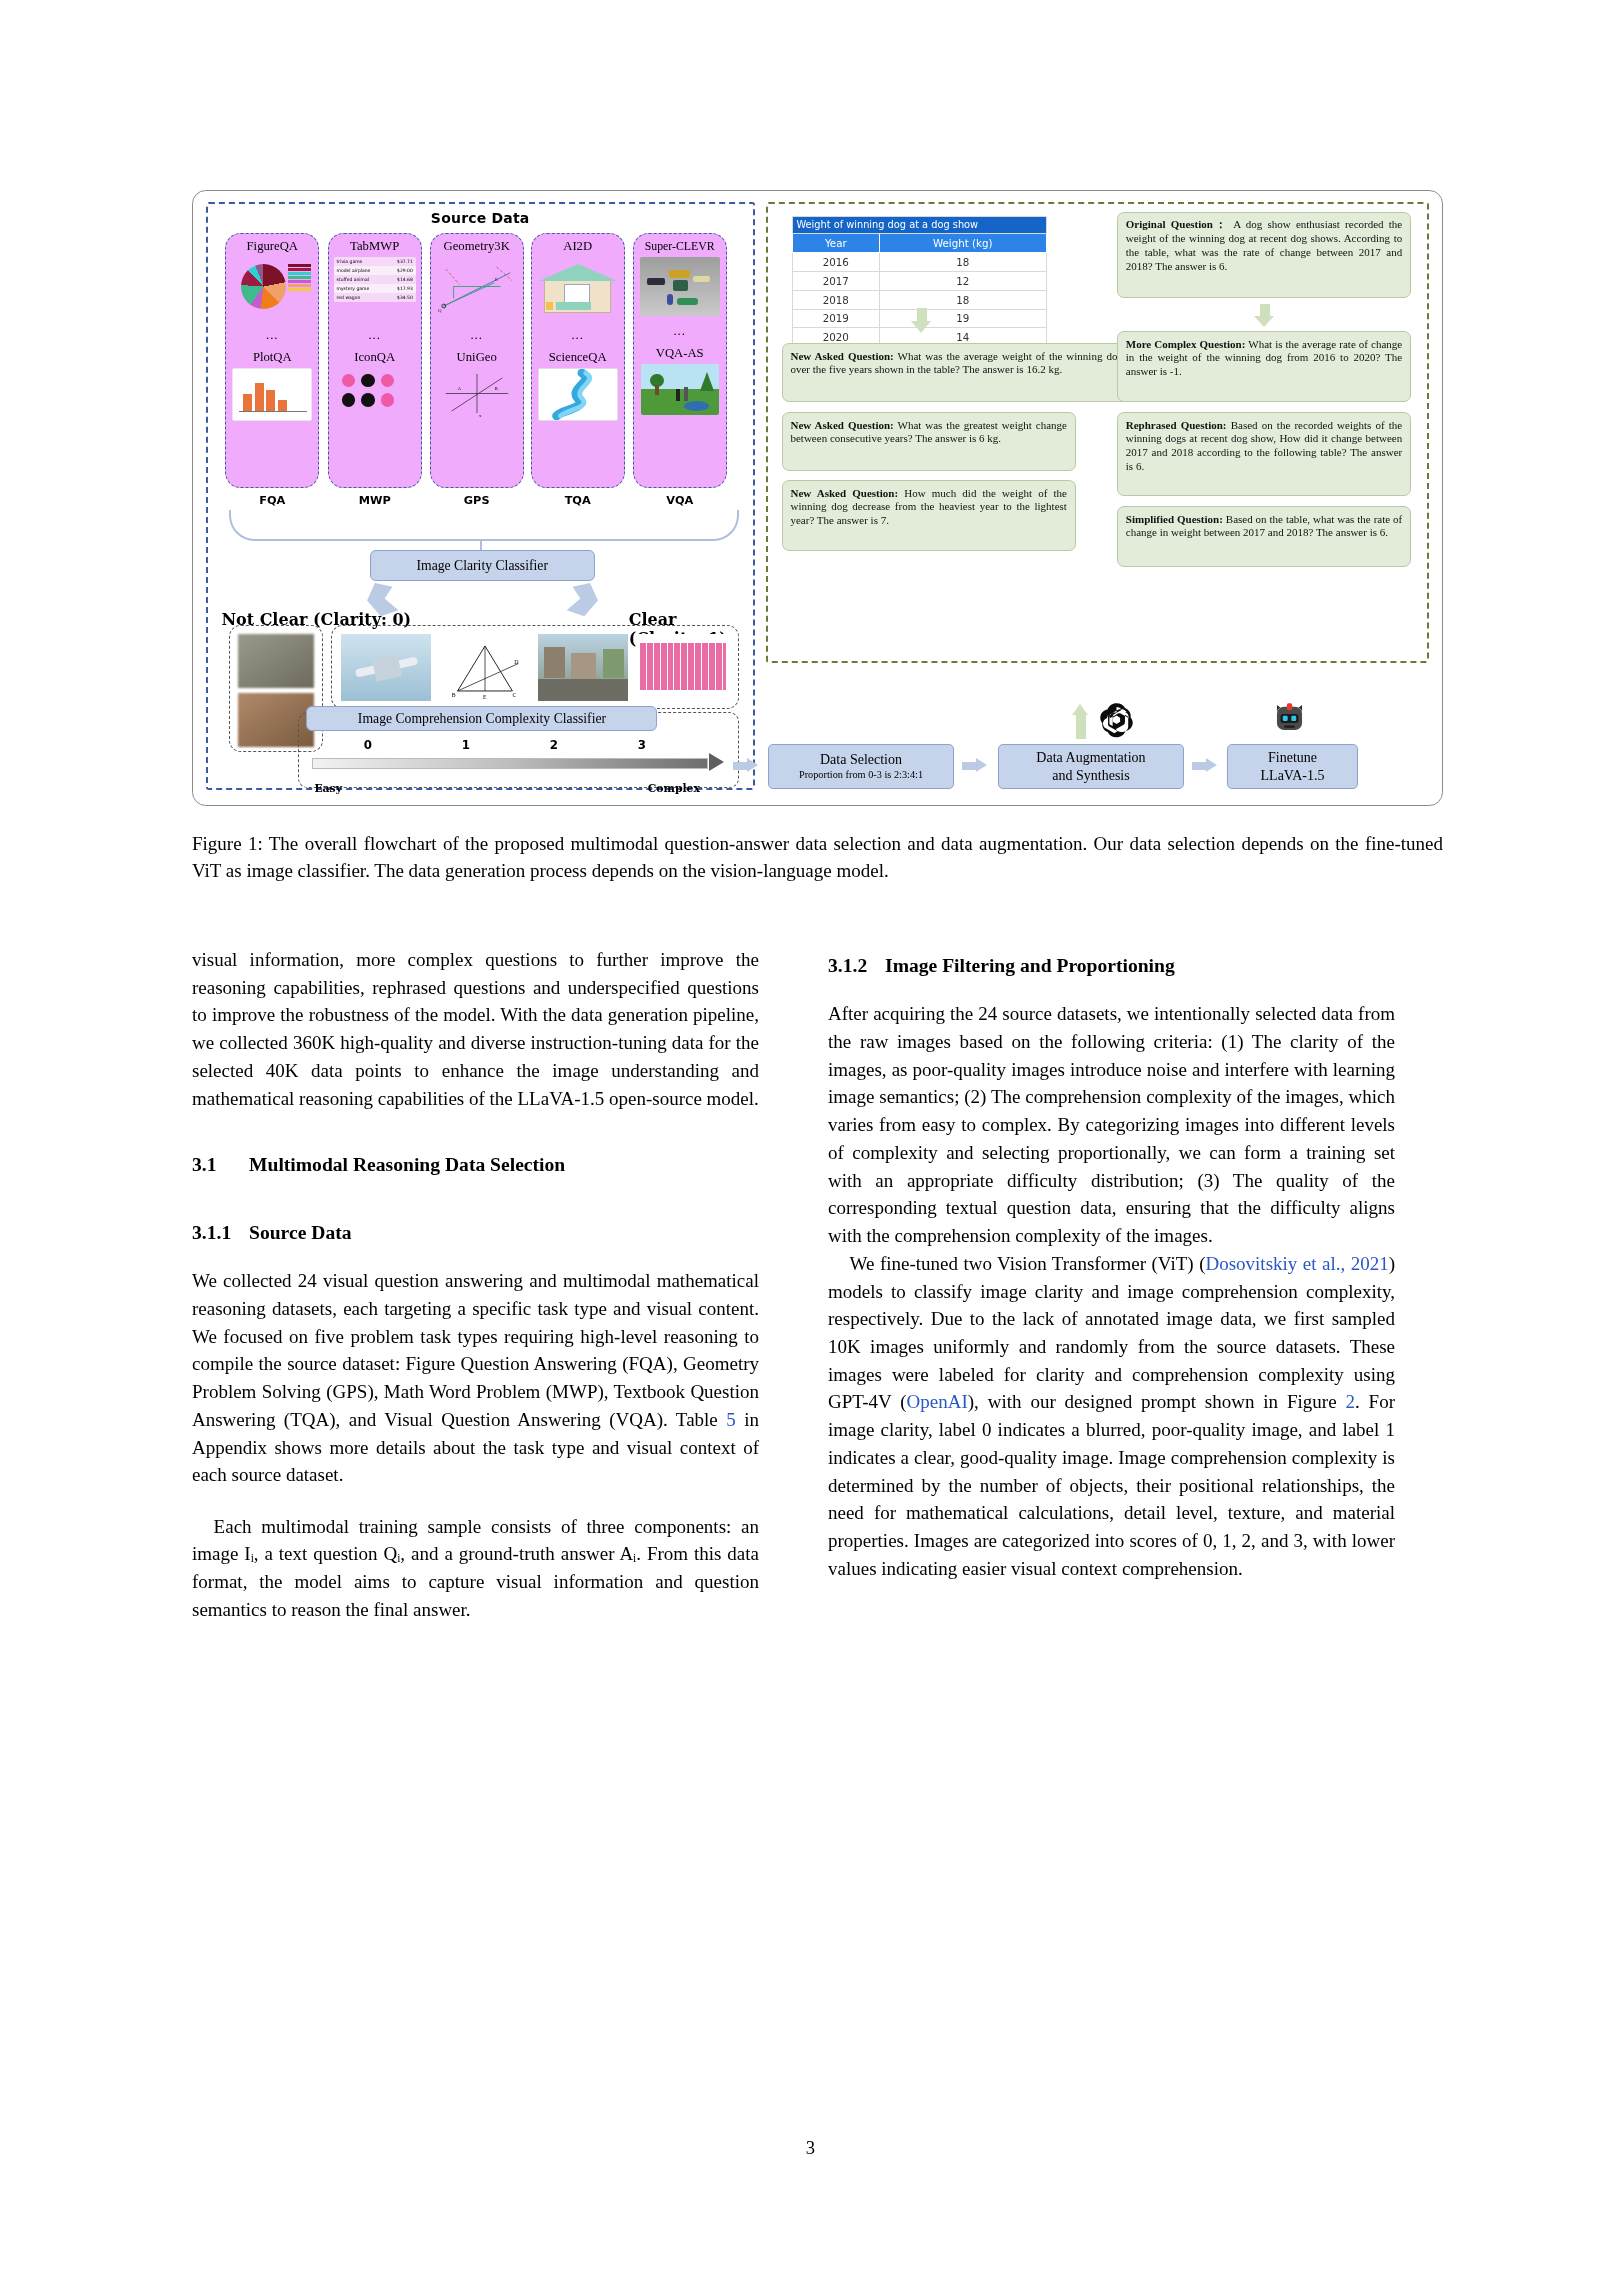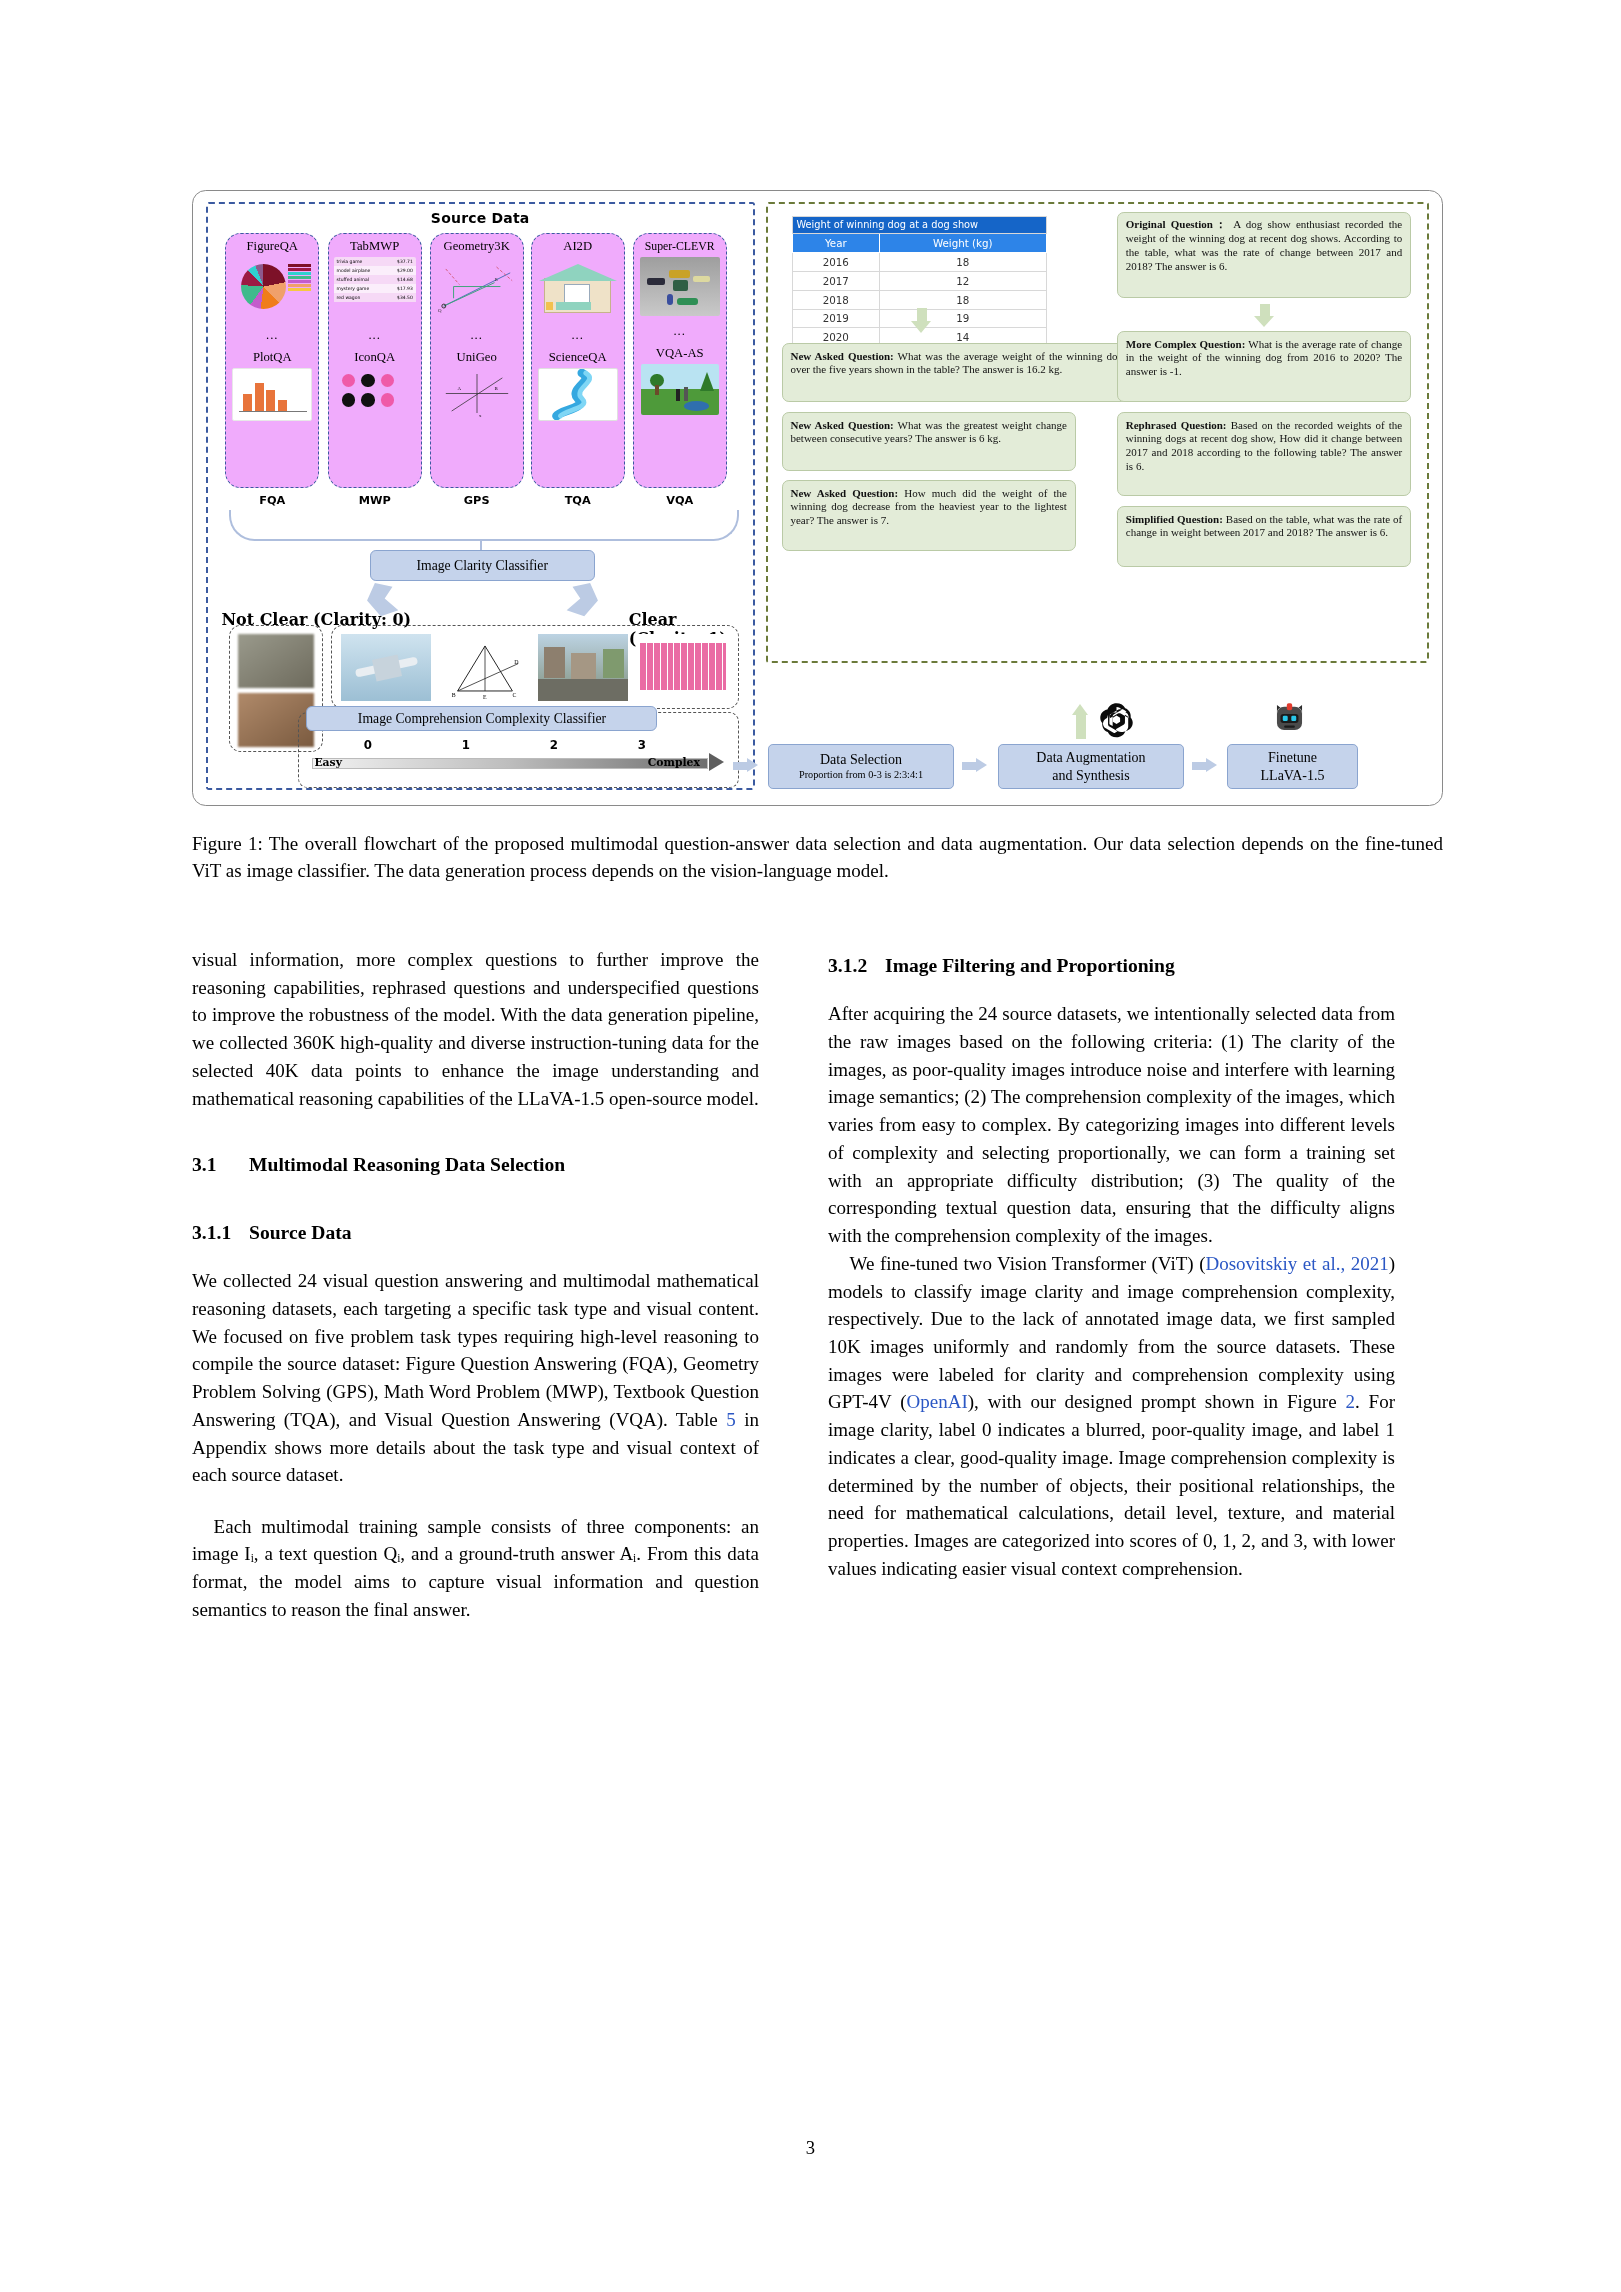--- a/index.html
+++ b/index.html
@@ -74,21 +74,21 @@
   .scale-arrow {
     position:absolute; left:13.7px; top:45px; width:396px; height:10.8px;
     background:linear-gradient(90deg,#f2f2f2,#bdbdbd,#6e6e6e);
     border:1px solid #bbb; box-sizing:border-box;
   }
   .scale-head {
     position:absolute; left:410px; top:40px; width:0;height:0;
     border-left:15.7px solid #5e5e5e; border-top:9.8px solid transparent; border-bottom:9.8px solid transparent;
   }
   .scale-num { position:absolute; top:25.5px; font-family:"DejaVu Sans",sans-serif; font-weight:bold; font-size:11.8px; }
-  .scale-end { position:absolute; top:43px; font-family:"DejaVu Serif",serif; font-weight:bold; font-size:10.8px; }
+  .scale-end { position:absolute; top:69px; font-family:"DejaVu Serif",serif; font-weight:bold; font-size:10.8px; }
 
   
   .qa-panel {
     position:absolute; left:574px; top:11.8px; width:663px; height:461px;
     border:2px dashed #6b7a3a; border-radius:2.9px; box-sizing:border-box;
   }
   .dogtable { position:absolute; left:23.5px; top:11.8px; width:255px; font-size:9.8px;
     border-collapse:collapse; font-family:"DejaVu Sans", sans-serif; }
   .dogtable .t-title { background:#1565c8; color:#fff; font-size:9.8px; padding:2.9px 3.9px; text-align:left;}
   .dogtable th { background:#2d84e8; color:#fff; font-weight:normal; font-size:10.3px; padding:2.9px; text-align:center; border:1px solid #fff;}

